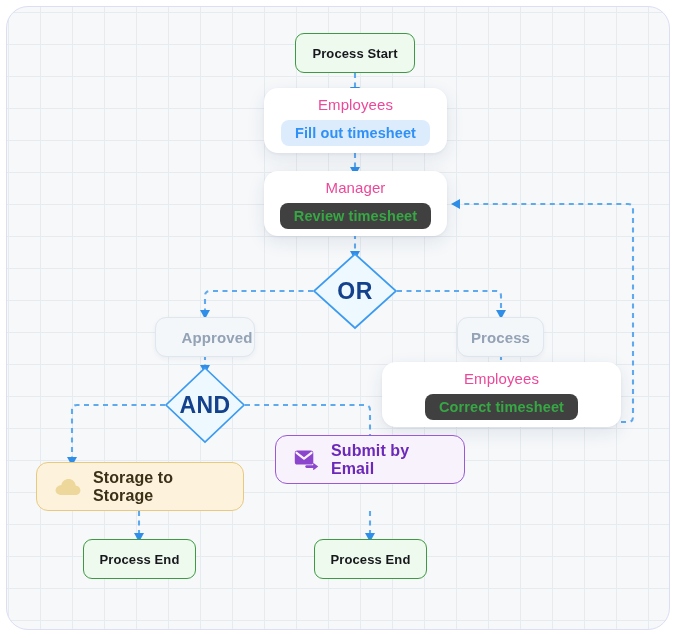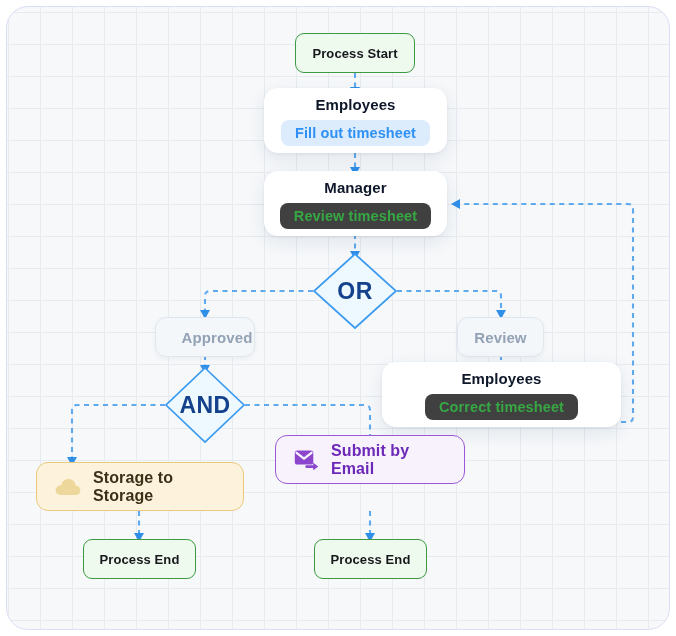--- a/index.html
+++ b/index.html
@@ -76,22 +76,22 @@
     background: #ffffff;
     border-radius: 14px;
     box-shadow: 0 6px 18px rgba(42, 60, 100, 0.10),
                 0 1px 3px rgba(42, 60, 100, 0.06);
     flex-direction: column;
     gap: 7px;
     padding: 11px 18px;
   }
   .card-title {
     font-size: 15px;
-    font-weight: 700;
-    color: #0f172a;
+    font-weight: 400;
+    color: #ec4899;
     letter-spacing: 0.1px;
   }
   .chip {
     font-size: 14.5px;
     font-weight: 700;
     padding: 5px 14px;
     border-radius: 8px;
     letter-spacing: 0.1px;
     white-space: nowrap;
   }
@@ -221,21 +221,21 @@
       <polygon points="43,2 84,39 43,76 2,39"></polygon>
     </svg>
     <div class="diamond-label">OR</div>
   </div>
 
   <div class="node pill" style="left:148px; top:310px; width:100px; height:40px;padding-left:24px;">
     <span>Approved</span>
   </div>
 
   <div class="node pill" style="left:450px; top:310px; width:87px; height:40px;">
-    <span>Review</span>
+    <span>Process</span>
   </div>
 
   <div class="node card" style="left:375px; top:355px; width:239px; height:65px;">
     <div class="card-title">Employees</div>
     <div class="chip chip-green">Correct timesheet</div>
   </div>
 
   <div class="diamond-wrap" style="left:157px; top:359px; width:82px; height:78px;">
     <svg class="diamond-shape" viewBox="0 0 82 78">
       <polygon points="41,2 80,39 41,76 2,39"></polygon>

